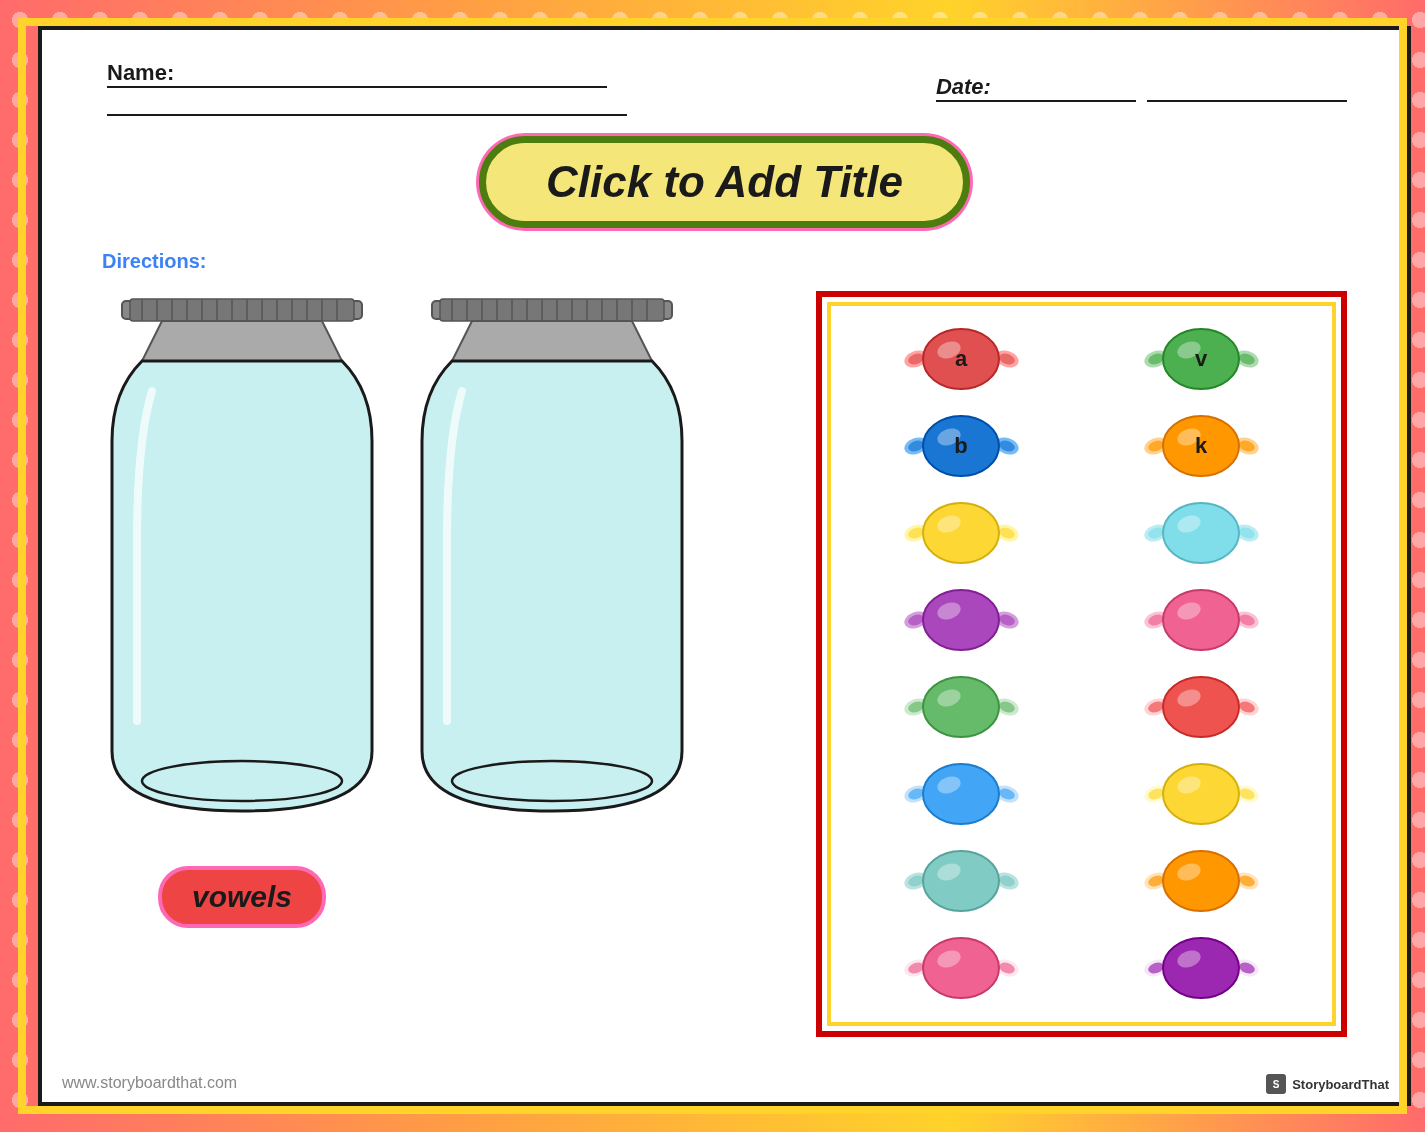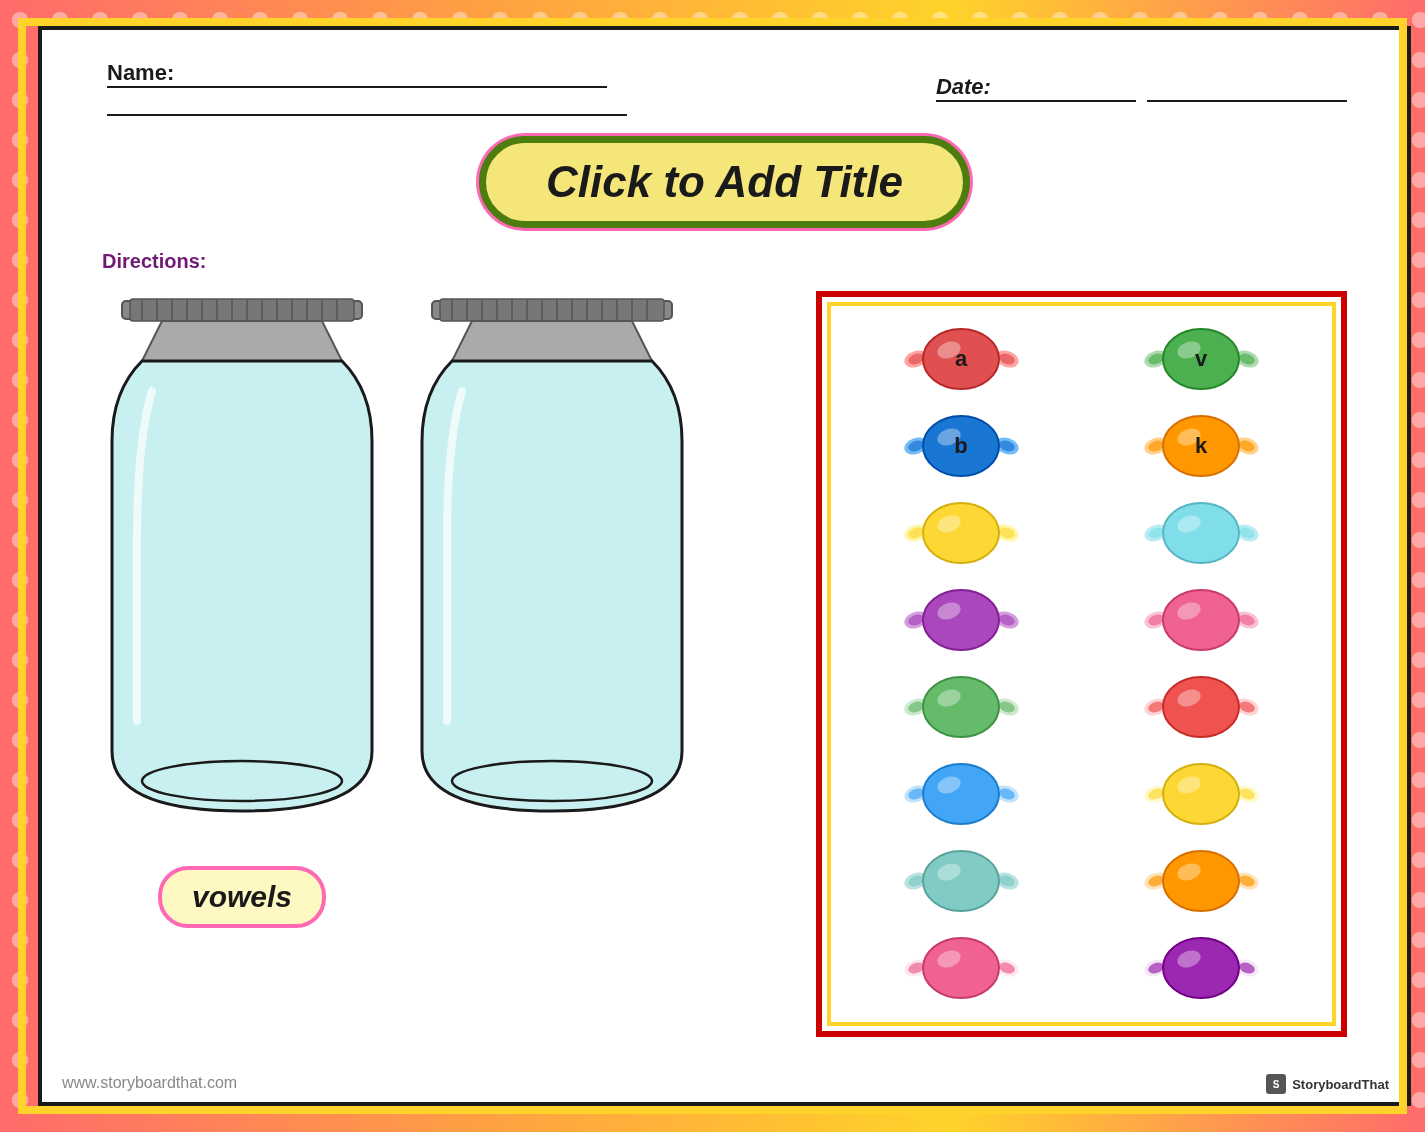--- a/index.html
+++ b/index.html
@@ -98,21 +98,21 @@
       cursor: pointer;
       font-style: italic;
       font-family: 'Arial Black', Arial, sans-serif;
       box-shadow: 0 0 0 3px #ff69b4;
     }
 
     
     .directions {
       font-size: 20px;
       font-weight: bold;
-      color: #701a75;
+      color: #3b82f6;
       margin-bottom: 18px;
     }
 
     
     .main-row {
       display: flex;
       gap: 30px;
       align-items: flex-start;
     }
 
@@ -131,21 +131,21 @@
     }
 
     
     .jar-svg-wrapper {
       width: 280px;
       height: 560px;
     }
 
     
     .jar-label {
-      background: #fef9c3;
+      background: #ef4444;
       border: 4px solid #ff69b4;
       border-radius: 30px;
       padding: 10px 30px;
       font-size: 30px;
       font-weight: 900;
       color: #1a1a1a;
       font-style: italic;
     }
 
     

